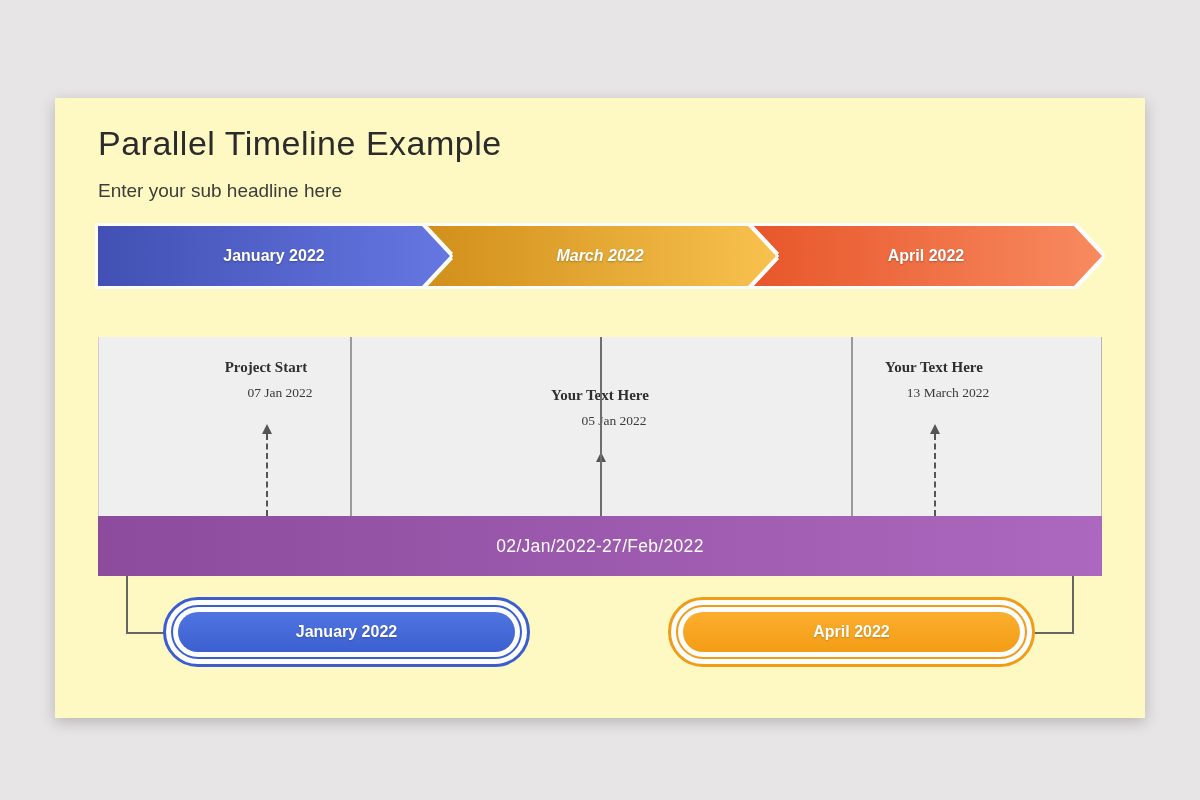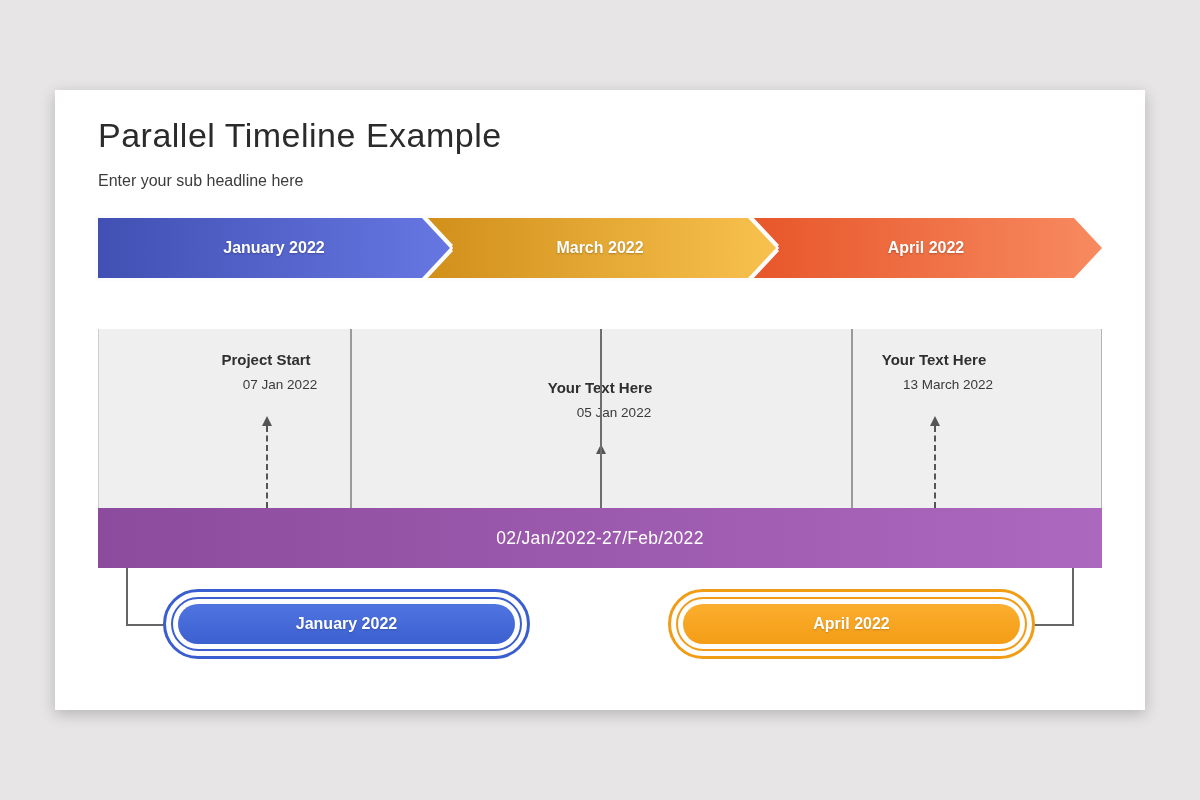--- a/index.html
+++ b/index.html
@@ -4,31 +4,31 @@
 <style>
   * { margin:0; padding:0; box-sizing:border-box; }
   html,body { width:1200px; height:800px; }
   body {
     background:#e7e5e5;
     font-family:"Liberation Sans", sans-serif;
     position:relative;
     overflow:hidden;
   }
   .slide {
-    position:absolute; left:55px; top:90px; width:1090px; height:620px;
-    background:#ffffff;
+    position:absolute; left:55px; top:98px; width:1090px; height:620px;
+    background:#fef9c3;
     box-shadow:0 4px 14px rgba(0,0,0,0.22);
   }
   .title {
     position:absolute; left:43px; top:26px;
     font-size:34px; color:#2b2b2b; letter-spacing:0.5px;
   }
   .subtitle {
     position:absolute; left:43px; top:82px;
-    font-size:16px; color:#3c3c3c;
+    font-size:19px; color:#3c3c3c;
   }
 
   
   .arrow-row {
     position:absolute; left:43px; top:128px; width:1004px; height:60px;
     display:flex;
   }
   .arrow-wrap {
     flex:1 1 0; position:relative; height:60px;
     filter:drop-shadow(3px 0 0 #fdfdfd) drop-shadow(-3px 0 0 #fdfdfd)
@@ -41,21 +41,21 @@
     display:flex; align-items:center; justify-content:center;
     color:#fff; font-size:16px; font-weight:bold;
     text-shadow:0 1px 2px rgba(0,0,0,0.25);
     clip-path:polygon(0 0, calc(100% - 28px) 0, 100% 50%, calc(100% - 28px) 100%, 0 100%, 28px 50%);
   }
   .arrow.first {
     clip-path:polygon(0 0, calc(100% - 28px) 0, 100% 50%, calc(100% - 28px) 100%, 0 100%);
   }
   .g-jan { background:linear-gradient(90deg,#4150b2,#6677e3); }
   .g-feb { background:linear-gradient(90deg,#1f96d3,#4ac4f8); }
-  .g-mar { background:linear-gradient(90deg,#d18f1a,#f8c14e); }
+  .g-mar { background:linear-gradient(90deg,#d18f1a,#f8c14e);font-style:italic; }
   .g-apr { background:linear-gradient(90deg,#e7562a,#f88a60); }
 
   
   .week-row {
     position:absolute; left:43px; top:194px; width:1004px; height:45px;
     display:flex; gap:3px;
   }
   .week {
     flex:1 1 0; display:flex; align-items:center; justify-content:center;
     color:#fff; font-size:15px; font-weight:bold;
@@ -65,21 +65,21 @@
   .w-lblue   { background:linear-gradient(180deg,#4fbdf7,#2c9ce6); }
   .w-amber   { background:linear-gradient(180deg,#f9bc55,#f4a42c); }
   .w-salmon  { background:linear-gradient(180deg,#f8977a,#f47a51); }
 
   
   .content {
     position:absolute; left:43px; top:239px; width:1004px; height:179px;
     background:#f0eff0; display:flex;
     border-left:1px solid #cfcdcd; border-right:1px solid #b5b3b3;
   }
-  .col { flex:1 1 0; position:relative; text-align:center; }
+  .col { flex:1 1 0; position:relative; text-align:center;font-family:Liberation Serif, serif; }
   .col .m-title { font-size:15px; font-weight:bold; color:#2f2f2f; margin-bottom:9px; }
   .col .m-date  { font-size:13.5px; color:#3a3a3a;margin-left:28px; }
   .col.early { padding-top:22px; }
   .col.late  { padding-top:50px; }
   .divider { position:absolute; top:0; bottom:0; width:2px; background:#9b9a9a; }
   .div-25 { left:25%; } .div-50 { left:50%; background:#6f6e6e; } .div-75 { left:75%; }
   .dash-arrow {
     position:absolute; left:50%; bottom:0; width:0;
     border-left:2px dashed #555;
   }

